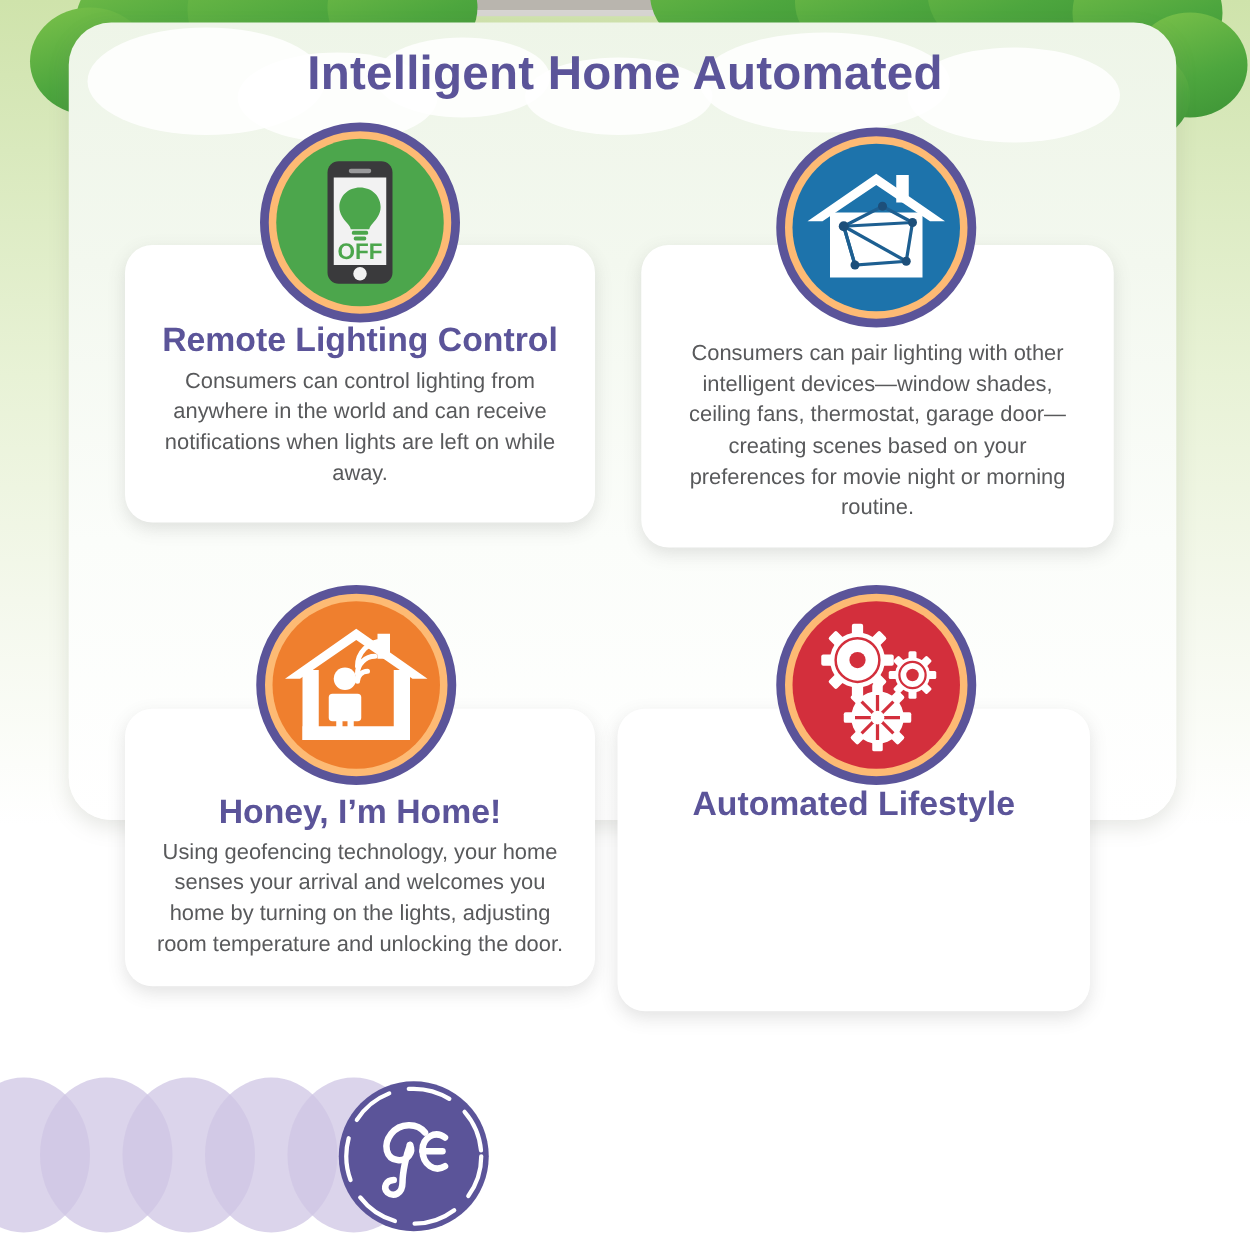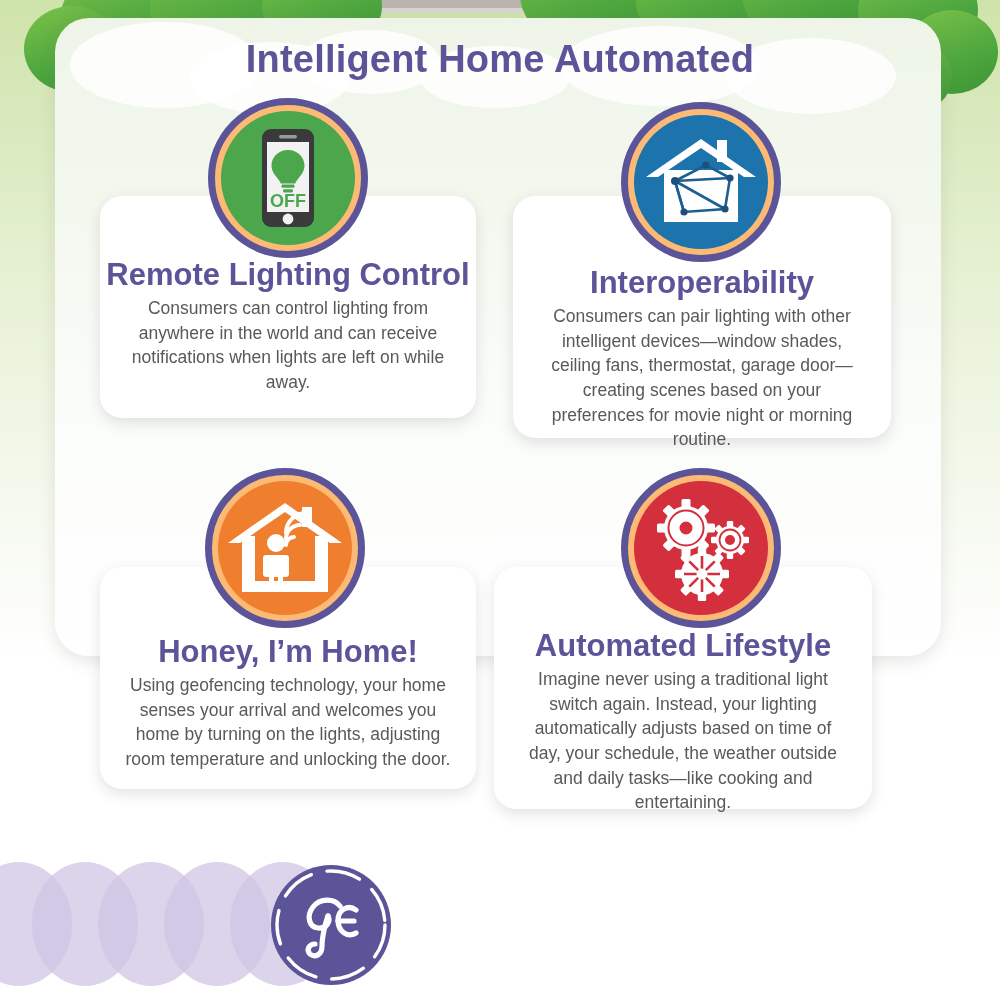--- a/index.html
+++ b/index.html
@@ -86,21 +86,21 @@
   .card {
     position: absolute;
     background: #ffffff;
     border-radius: 22px;
     box-shadow: 0 5px 14px rgba(90,90,90,0.17);
     box-sizing: border-box;
     z-index: 10;
   }
   .card-title {
     text-align: center;
-    font-size: 31px;
+    font-size: 27px;
     font-weight: bold;
     color: #5b5499;
     line-height: 1.1;
   }
   .card-body {
     text-align: center;
     font-size: 17.5px;
     color: #58595b;
     line-height: 1.41;
     padding: 0 24px;
@@ -197,32 +197,30 @@
 <div class="cloud" style="left:420px; top:46px;  width:150px; height:62px;"></div>
 
 <div id="page-title">Intelligent Home Automated</div>
 
 <div class="card" id="card-remote-lighting-control">
   <div class="card-title">Remote Lighting Control</div>
   <div class="card-body">Consumers can control lighting from anywhere in the world and can receive notifications when lights are left on while away.</div>
 </div>
 
 <div class="card" id="card-interoperability">
-  <div class="card-title">Interoperability</div>
   <div class="card-body">Consumers can pair lighting with other intelligent devices—window shades, ceiling fans, thermostat, garage door—creating scenes based on your preferences for movie night or morning routine.</div>
 </div>
 
 <div class="card" id="card-honey-im-home">
   <div class="card-title">Honey, I’m Home!</div>
   <div class="card-body">Using geofencing technology, your home senses your arrival and welcomes you home by turning on the lights, adjusting room temperature and unlocking the door.</div>
 </div>
 
 <div class="card" id="card-automated-lifestyle">
   <div class="card-title">Automated Lifestyle</div>
-  <div class="card-body">Imagine never using a traditional light switch again. Instead, your lighting automatically adjusts based on time of day, your schedule, the weather outside and daily tasks—like cooking and entertaining.</div>
 </div>
 
 <div class="icon-badge" id="icon-phone-off">
   <div class="icon-disc"></div>
   <svg class="icon-svg" viewBox="0 0 134 134">
     <rect x="41" y="18" width="52" height="98" rx="9" ry="9" fill="#3a3a3c"></rect>
     <rect x="46" y="31" width="42" height="70" fill="#f2f2f2"></rect>
     <rect x="58" y="24" width="18" height="3.5" rx="1.7" fill="#9a9a9c"></rect>
     <circle cx="67" cy="108" r="5.4" fill="#f2f2f2"></circle>
 

